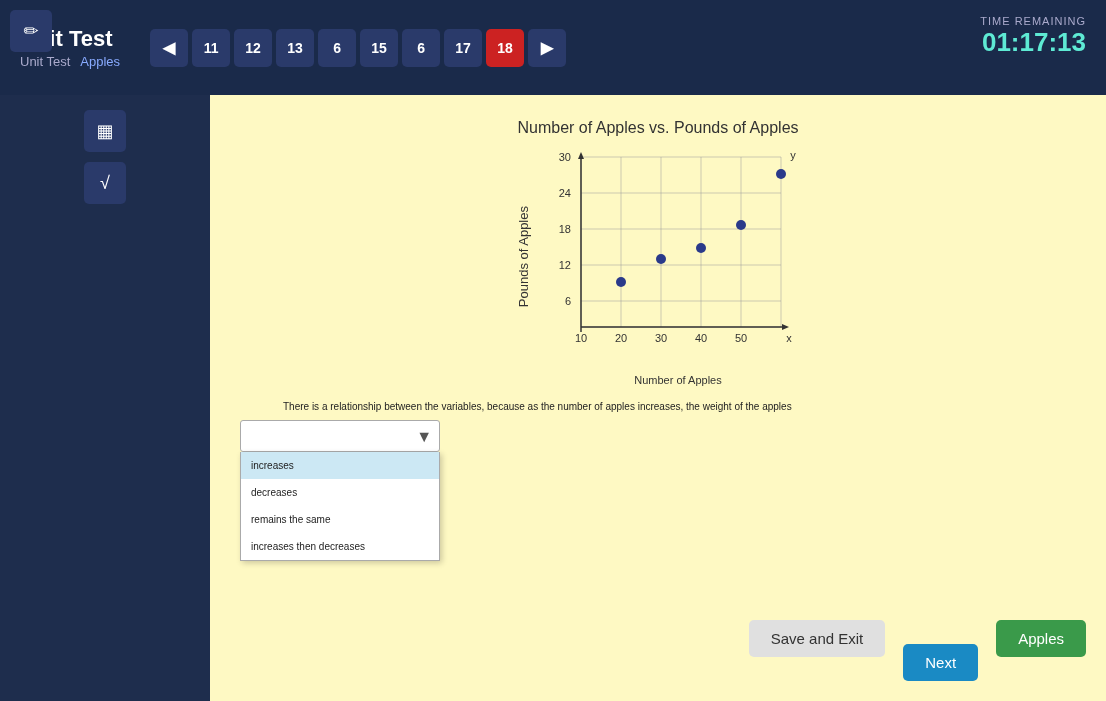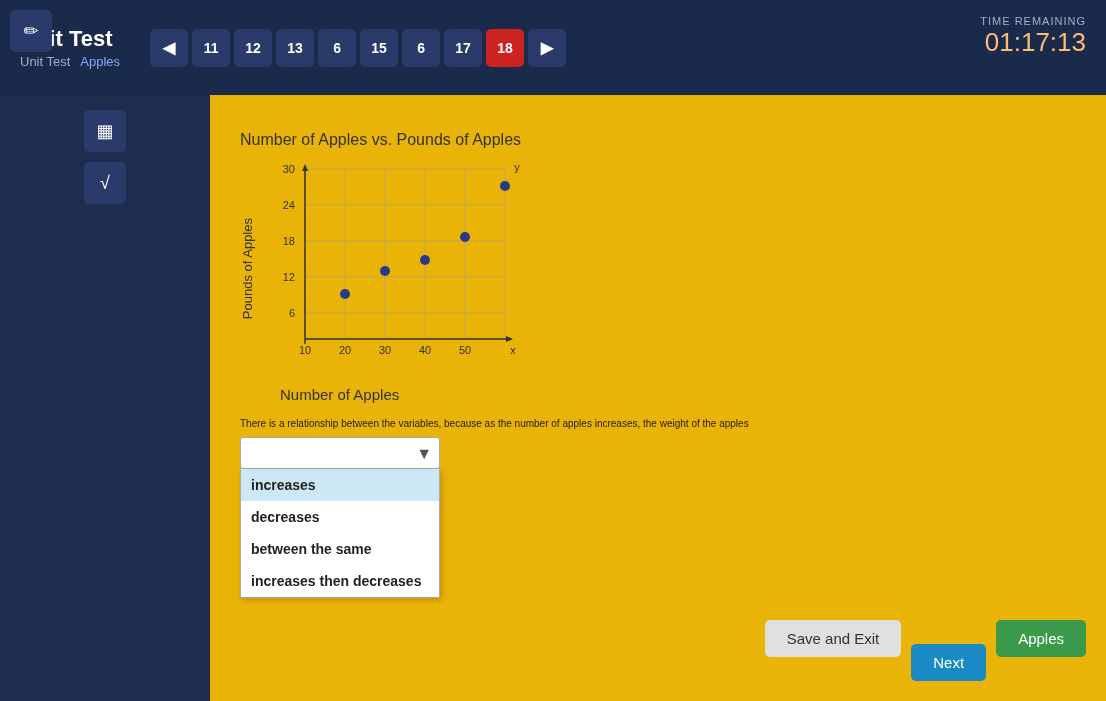--- a/index.html
+++ b/index.html
@@ -81,23 +81,23 @@
     }
 
     .time-label {
       color: #aac;
       font-size: 11px;
       letter-spacing: 1px;
       text-transform: uppercase;
     }
 
     .time-value {
-      color: #fdba74;
+      color: #5eead4;
       font-size: 26px;
-      font-weight: normal;
+      font-weight: bold;
     }
 
     
     .left-sidebar {
       position: absolute;
       top: 95px;
       left: 0;
       width: 210px;
       bottom: 0;
       background: #1e2d4d;
@@ -121,25 +121,25 @@
       cursor: pointer;
     }
 
     
     .main-content {
       position: absolute;
       top: 95px;
       left: 210px;
       right: 0;
       bottom: 0;
-      background: #eab308;
-      padding: 36px 30px;
+      background: #fef9c3;
+      padding: 24px 30px;
       display: flex;
       flex-direction: column;
-      align-items: flex-start;
+      align-items: center;
     }
 
     .chart-title {
       font-size: 16px;
       color: #333;
       margin-bottom: 10px;
       text-align: center;
     }
 
     .chart-container {
@@ -162,21 +162,21 @@
       width: 260px;
       height: 220px;
     }
 
     .chart-svg {
       width: 100%;
       height: 100%;
     }
 
     .x-axis-label {
-      font-size: 15px;
+      font-size: 11px;
       color: #333;
       text-align: center;
       margin-top: 2px;
       margin-left: 40px;
     }
 
     .question-text {
       font-size: 10px;
       color: #222;
       margin-top: 15px;
@@ -221,36 +221,35 @@
       width: 200px;
       background: white;
       border: 1px solid #aaa;
       border-top: none;
       z-index: 10;
       box-shadow: 2px 2px 6px rgba(0,0,0,0.2);
     }
 
     .dropdown-option {
       padding: 8px 10px;
-      font-size: 14px;
+      font-size: 10px;
       color: #222;
       cursor: pointer;
-      font-weight: bold;
     }
 
     .dropdown-option:first-child {
       background: #cce8f4;
     }
 
     .action-buttons {
       position: absolute;
       bottom: 20px;
       right: 20px;
       display: flex;
-      gap: 10px;
+      gap: 18px;
       align-items: center;
     }
 
     .btn-action {
       padding: 10px 22px;
       border: none;
       border-radius: 5px;
       font-size: 15px;
       cursor: pointer;
       font-weight: 500;
@@ -369,21 +368,21 @@
       <option value="decreases">decreases</option>
       <option value="remains_same">remains the same</option>
       <option value="increases_then_decreases">increases then decreases</option>
     </select>
     <span class="dropdown-chevron">▼</span>
 
     
     <div class="dropdown-open">
       <div class="dropdown-option">increases</div>
       <div class="dropdown-option">decreases</div>
-      <div class="dropdown-option">between the same</div>
+      <div class="dropdown-option">remains the same</div>
       <div class="dropdown-option">increases then decreases</div>
     </div>
   </div>
 
   <div class="action-buttons">
     <button class="btn-action btn-save">Save and Exit</button>
     <button class="btn-action btn-next">Next</button>
     <button class="btn-action btn-submit">Apples</button>
   </div>
 </div>

